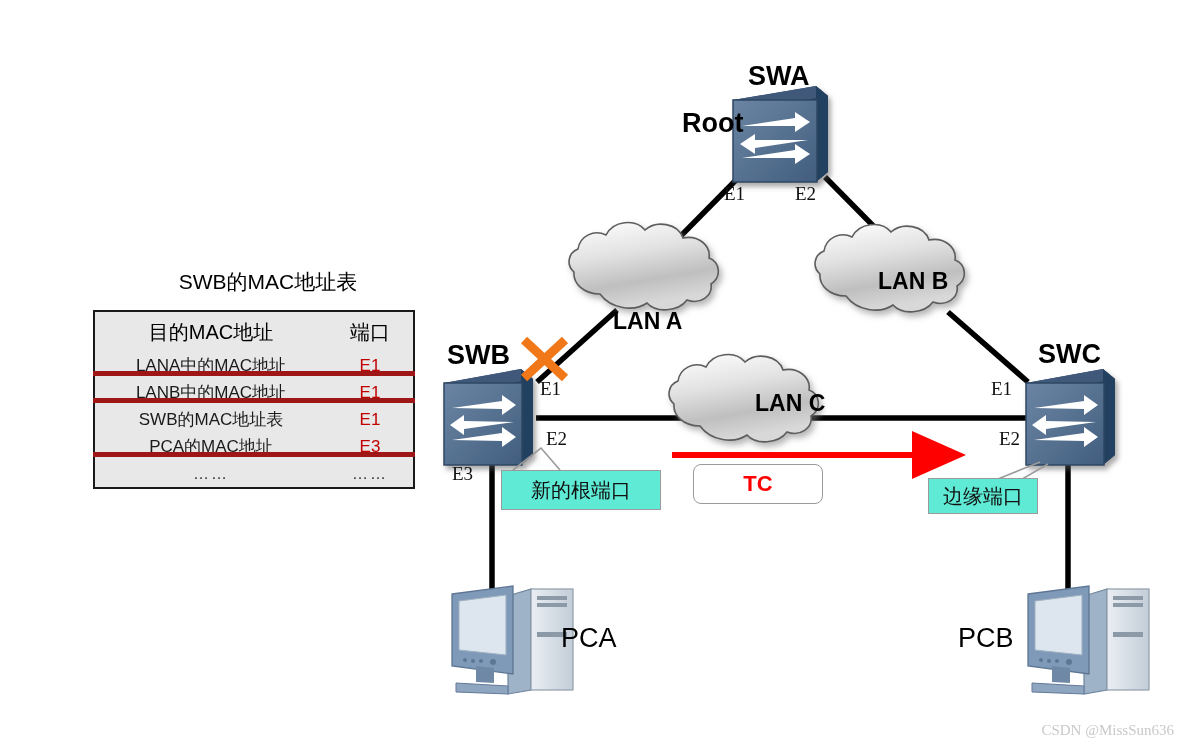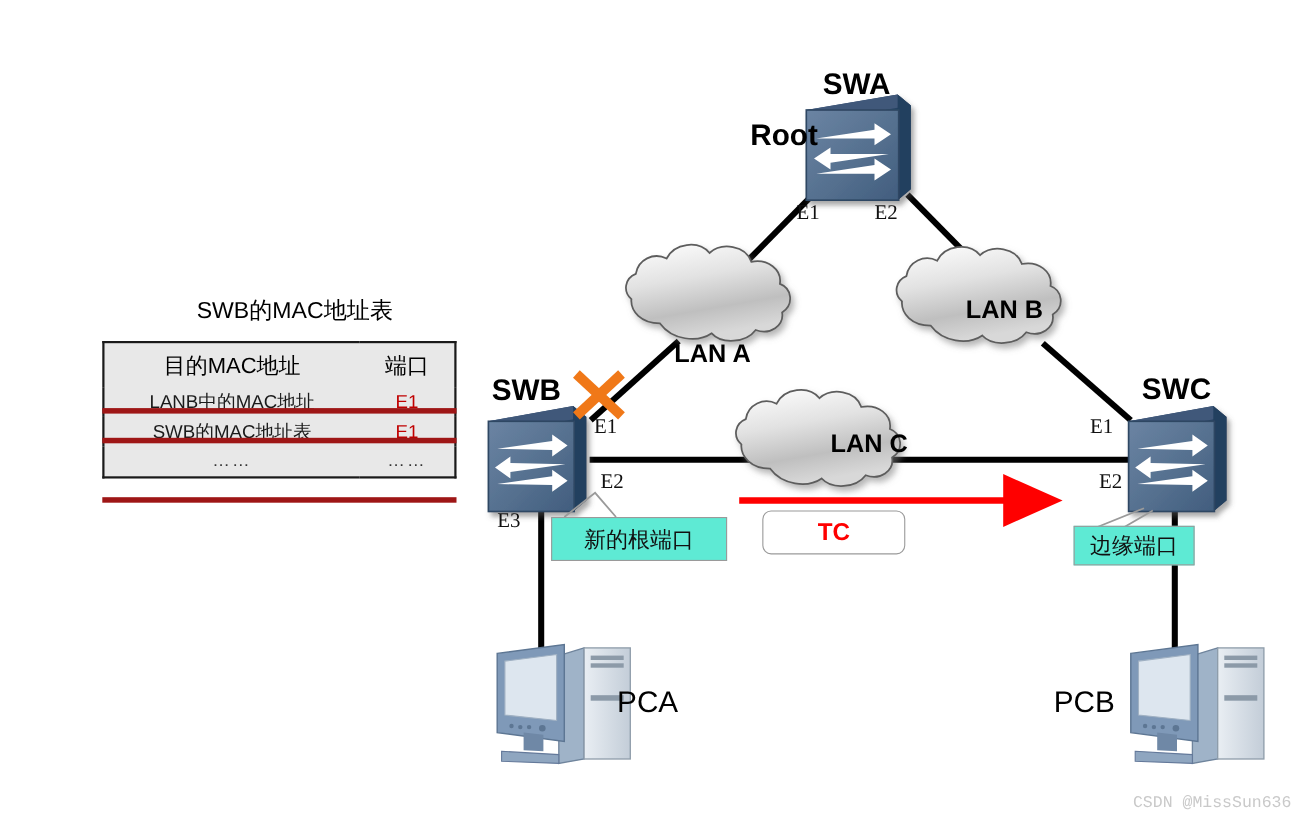--- a/index.html
+++ b/index.html
@@ -124,21 +124,21 @@
   }
   #tc-label {
     font-family: "Liberation Sans", sans-serif;
     font-weight: bold;
     font-size: 22px;
     color: #ff0000;
   }
 
   #watermark {
     right: 12px; bottom: 8px;
-    font-family: Liberation Mono, monospace;
+    font-family: Liberation Serif, serif;
     font-size: 15px;
     color: #c9c9c9;
     white-space: nowrap;
   }
 
   svg.layer {
     position: absolute;
     left: 0; top: 0;
     width: 1186px; height: 747px;
     pointer-events: none;
@@ -307,26 +307,34 @@
 
   <div class="abs" id="mac-table-title">SWB的MAC地址表</div>
 
   <table class="abs" id="mac-table">
     <tbody>
         <tr>
       <td class="tbl-head-cell left">目的MAC地址</td>
       <td class="tbl-head-cell">端口</td>
     </tr>
     <tr>
+      <td class="tbl-cell left">LANA中的MAC地址</td>
+      <td class="tbl-cell port">E1</td>
+    </tr>
+    <tr>
       <td class="tbl-cell left">LANB中的MAC地址</td>
       <td class="tbl-cell port">E1</td>
     </tr>
     <tr>
       <td class="tbl-cell left">SWB的MAC地址表</td>
       <td class="tbl-cell port">E1</td>
+    </tr>
+    <tr>
+      <td class="tbl-cell left">PCA的MAC地址</td>
+      <td class="tbl-cell port">E3</td>
     </tr>
     <tr>
       <td class="tbl-cell left dots">……</td>
       <td class="tbl-cell port dots">……</td>
     </tr>
   </tbody>
     </table>
 
   <div class="strike" style="top:371px;"></div>
   <div class="strike" style="top:398px;"></div>
@@ -347,21 +355,21 @@
   <div class="abs port-label" style="left:724px; top:183px;">E1</div>
   <div class="abs port-label" style="left:795px; top:183px;">E2</div>
   <div class="abs port-label" style="left:540px; top:378px;">E1</div>
   <div class="abs port-label" style="left:546px; top:428px;">E2</div>
   <div class="abs port-label" style="left:452px; top:463px;">E3</div>
   <div class="abs port-label" style="left:991px; top:378px;">E1</div>
   <div class="abs port-label" style="left:999px; top:428px;">E2</div>
 
   <div class="abs callout" id="callout-new-root-port" style="left:501px; top:470px; width:158px; height:38px;">新的根端口</div>
 
-  <div class="abs callout" id="callout-edge-port" style="left:976px; top:478px; width:108px; height:34px;">边缘端口</div>
+  <div class="abs callout" id="callout-edge-port" style="left:928px; top:478px; width:108px; height:34px;">边缘端口</div>
 
   <div class="abs" id="tc-box">
     <span id="tc-label">TC</span>
   </div>
 
   <div class="abs" id="watermark">CSDN @MissSun636</div>
 
 </div>
 
 </body></html>

